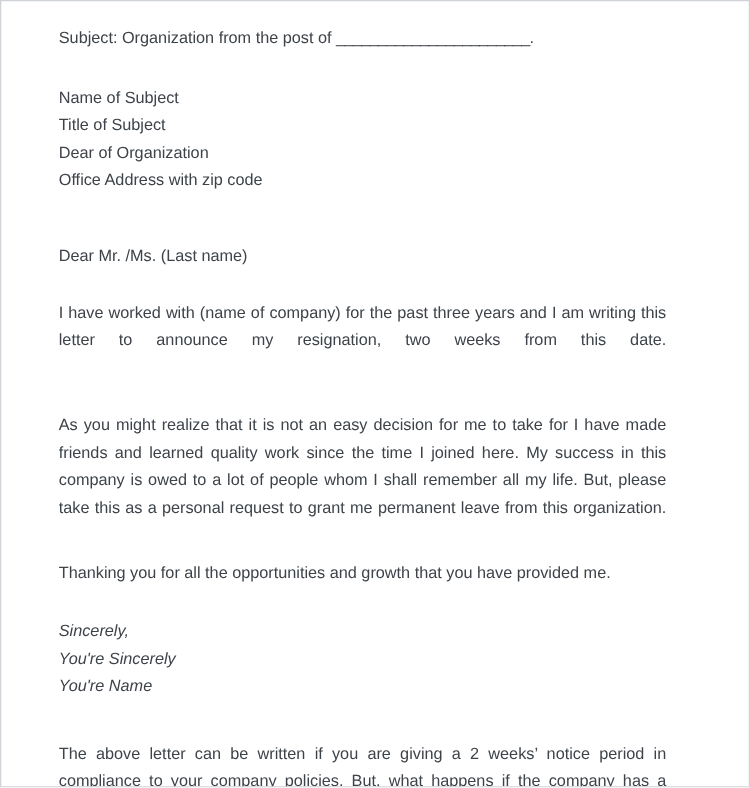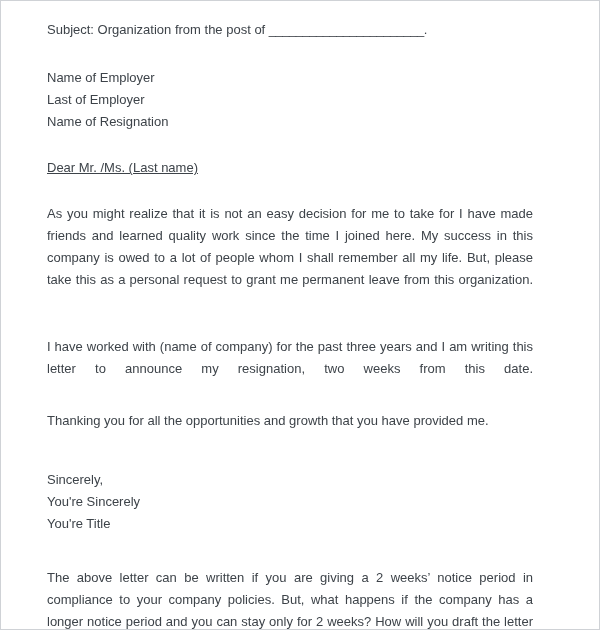--- a/index.html
+++ b/index.html
@@ -52,57 +52,58 @@
   
   .para:after {
     content: "";
     display: inline-block;
     width: 100%;
   }
 
   
   .block-subject   { margin-top: 0px; }
   .block-address   { margin-top: 26px; }
-  .block-salutation{ margin-top: 24px; text-decoration: underline; }
+  .block-salutation{ margin-top: 39px; }
   .block-body1     { margin-top: 23px; }
   .block-body2     { margin-top: 24px; }
   .block-thanks    { margin-top: 8px; }
-  .block-closing   { margin-top: 37px; }
+  .block-closing   { margin-top: 25px; font-style: italic; }
   .block-note      { margin-top: 32px; }
 
   .blank-rule {
     color: #3d4349;
     letter-spacing: -0.5px;
     text-align: center;
   }
 </style>
 </head>
 <body>
 
 <div id="page">
   <div id="letter">
 
     <div class="line block-subject"><span>Subject: Organization from the post of </span><span class="blank-rule">_______________________</span><span>.</span></div>
 
     <div class="block-address">
-      <div class="line">Name of Employer</div>
-      <div class="line">Last of Employer</div>
-      <div class="line">Name of Resignation</div>
+      <div class="line">Name of Subject</div>
+      <div class="line">Title of Subject</div>
+      <div class="line">Dear of Organization</div>
+      <div class="line">Office Address with zip code</div>
     </div>
 
     <div class="line block-salutation">Dear Mr. /Ms. (Last name)</div>
 
+    <div class="para block-body1">I have worked with (name of company) for the past three years and I am writing this letter to announce my resignation, two weeks from this date.</div>
+
     <div class="para block-body2">As you might realize that it is not an easy decision for me to take for I have made friends and learned quality work since the time I joined here. My success in this company is owed to a lot of people whom I shall remember all my life. But, please take this as a personal request to grant me permanent leave from this organization.</div>
-
-    <div class="para block-body1">I have worked with (name of company) for the past three years and I am writing this letter to announce my resignation, two weeks from this date.</div>
 
     <div class="line block-thanks">Thanking you for all the opportunities and growth that you have provided me.</div>
 
     <div class="block-closing">
       <div class="line">Sincerely,</div>
       <div class="line">You're Sincerely</div>
-      <div class="line">You're Title</div>
+      <div class="line">You're Name</div>
     </div>
 
     <div class="para block-note">The above letter can be written if you are giving a 2 weeks’ notice period in compliance to your company policies. But, what happens if the company has a longer notice period and you can stay only for 2 weeks? How will you draft the letter then? Read the next example below.</div>
 
   </div>
 </div>
 
 </body></html>

